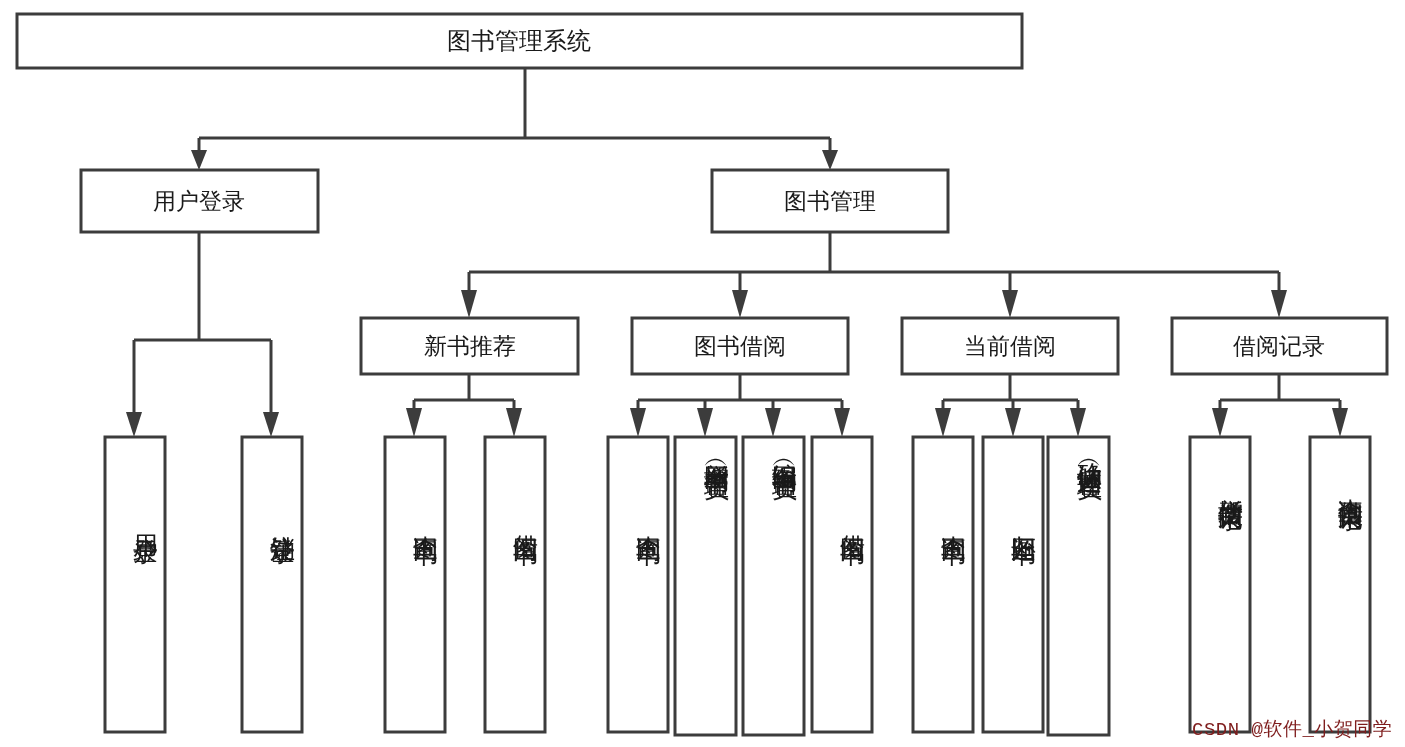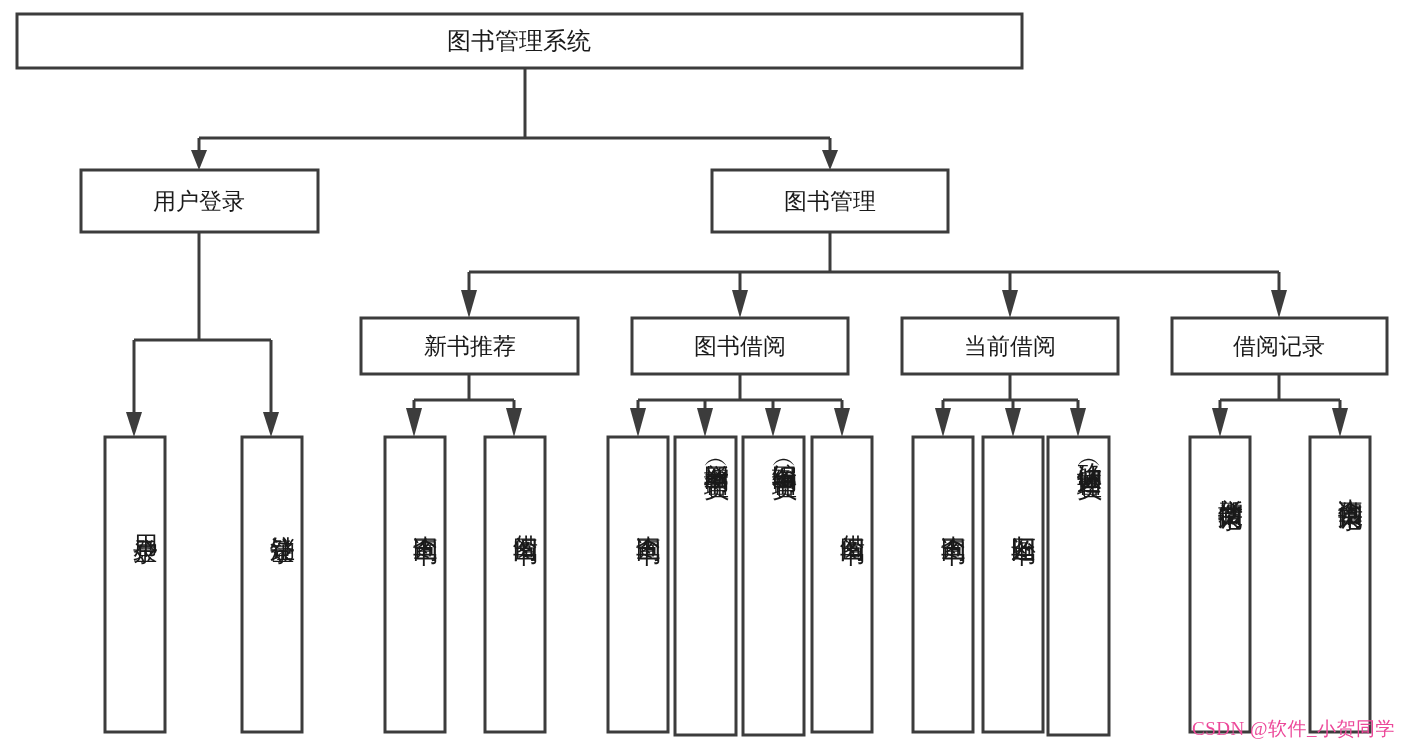--- a/index.html
+++ b/index.html
@@ -61,23 +61,23 @@
     font-family: "DejaVu Sans", "Liberation Sans", sans-serif;
     font-size: 25px;
     line-height: 1.18;
     letter-spacing: 2px;
     color: #1a1a1a;
     white-space: nowrap;
     pointer-events: none;
   }
   .watermark {
     position: absolute;
-    font-family: Liberation Serif, serif;
+    font-family: Liberation Mono, monospace;
     font-size: 19px;
-    color: #ec4899;
+    color: #7f1d1d;
     white-space: nowrap;
     letter-spacing: 0.5px;
   }
 </style>
 </head>
 <body>
 
 <div id="stage">
 
   <svg class="diagram" viewBox="0 0 1405 747">

